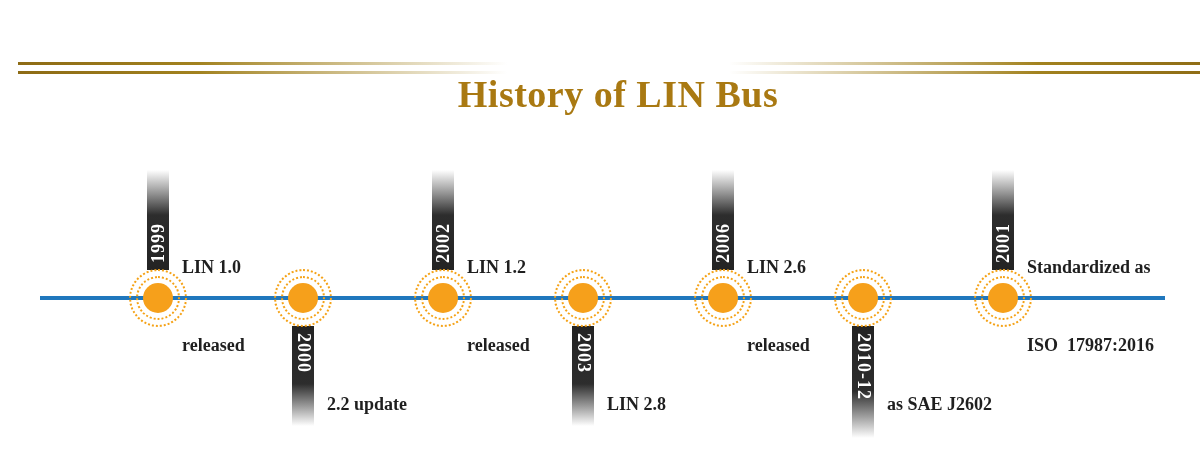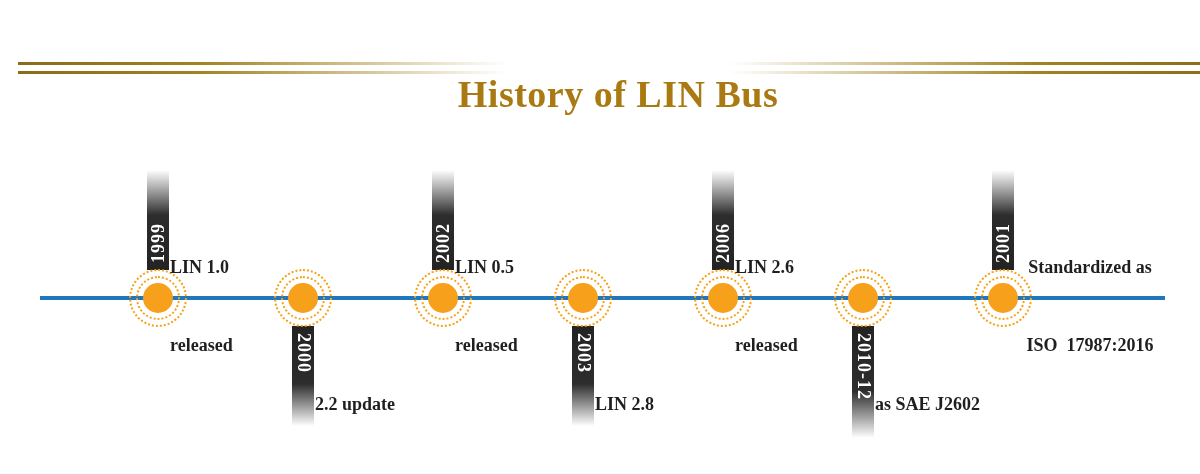--- a/index.html
+++ b/index.html
@@ -47,26 +47,26 @@
     background:linear-gradient(to bottom,#ffffff 0%,#9a9a9a 22%,#2d2d2d 45%,#232323 100%);
   }
   .milestone.above .bar .year{transform:rotate(180deg);}
   .milestone.below .bar{
     top:326px;height:100px;align-items:flex-start;padding-top:7px;box-sizing:border-box;
     background:linear-gradient(to top,#ffffff 0%,#9a9a9a 20%,#2d2d2d 42%,#232323 100%);
   }
   .milestone.below .bar.tall{height:112px;}
 
   .desc{
-    position:absolute;left:12px;color:#1f1f1f;font-size:18px;font-weight:bold;
+    position:absolute;left:24px;color:#1f1f1f;font-size:18px;font-weight:bold;
     line-height:26px;white-space:pre;z-index:4;
   }
   .milestone.above .desc{top:202px;}
   .milestone.below .desc{top:339px;}
-  .desc.centered{text-align:center;min-width:150px;}
+  .desc.centered{min-width:150px;}
 </style>
 </head>
 <body>
 
 <div id="page">
 
   <div class="deco deco-left">
     <div class="rule"></div>
     <div class="rule"></div>
   </div>
@@ -104,21 +104,21 @@
   </div>
 
   <div class="milestone above" style="left:425px">
     <div class="bar">
       <span class="year">2002</span>
     </div>
     <span class="ring outer"></span>
     <span class="ring inner"></span>
     <span class="dot"></span>
     <div class="desc">
-      <div>LIN 0.5</div>
+      <div>LIN 1.2</div>
       <div>released</div>
     </div>
   </div>
 
   <div class="milestone below" style="left:565px">
     <div class="bar">
       <span class="year">2003</span>
     </div>
     <span class="ring outer"></span>
     <span class="ring inner"></span>

